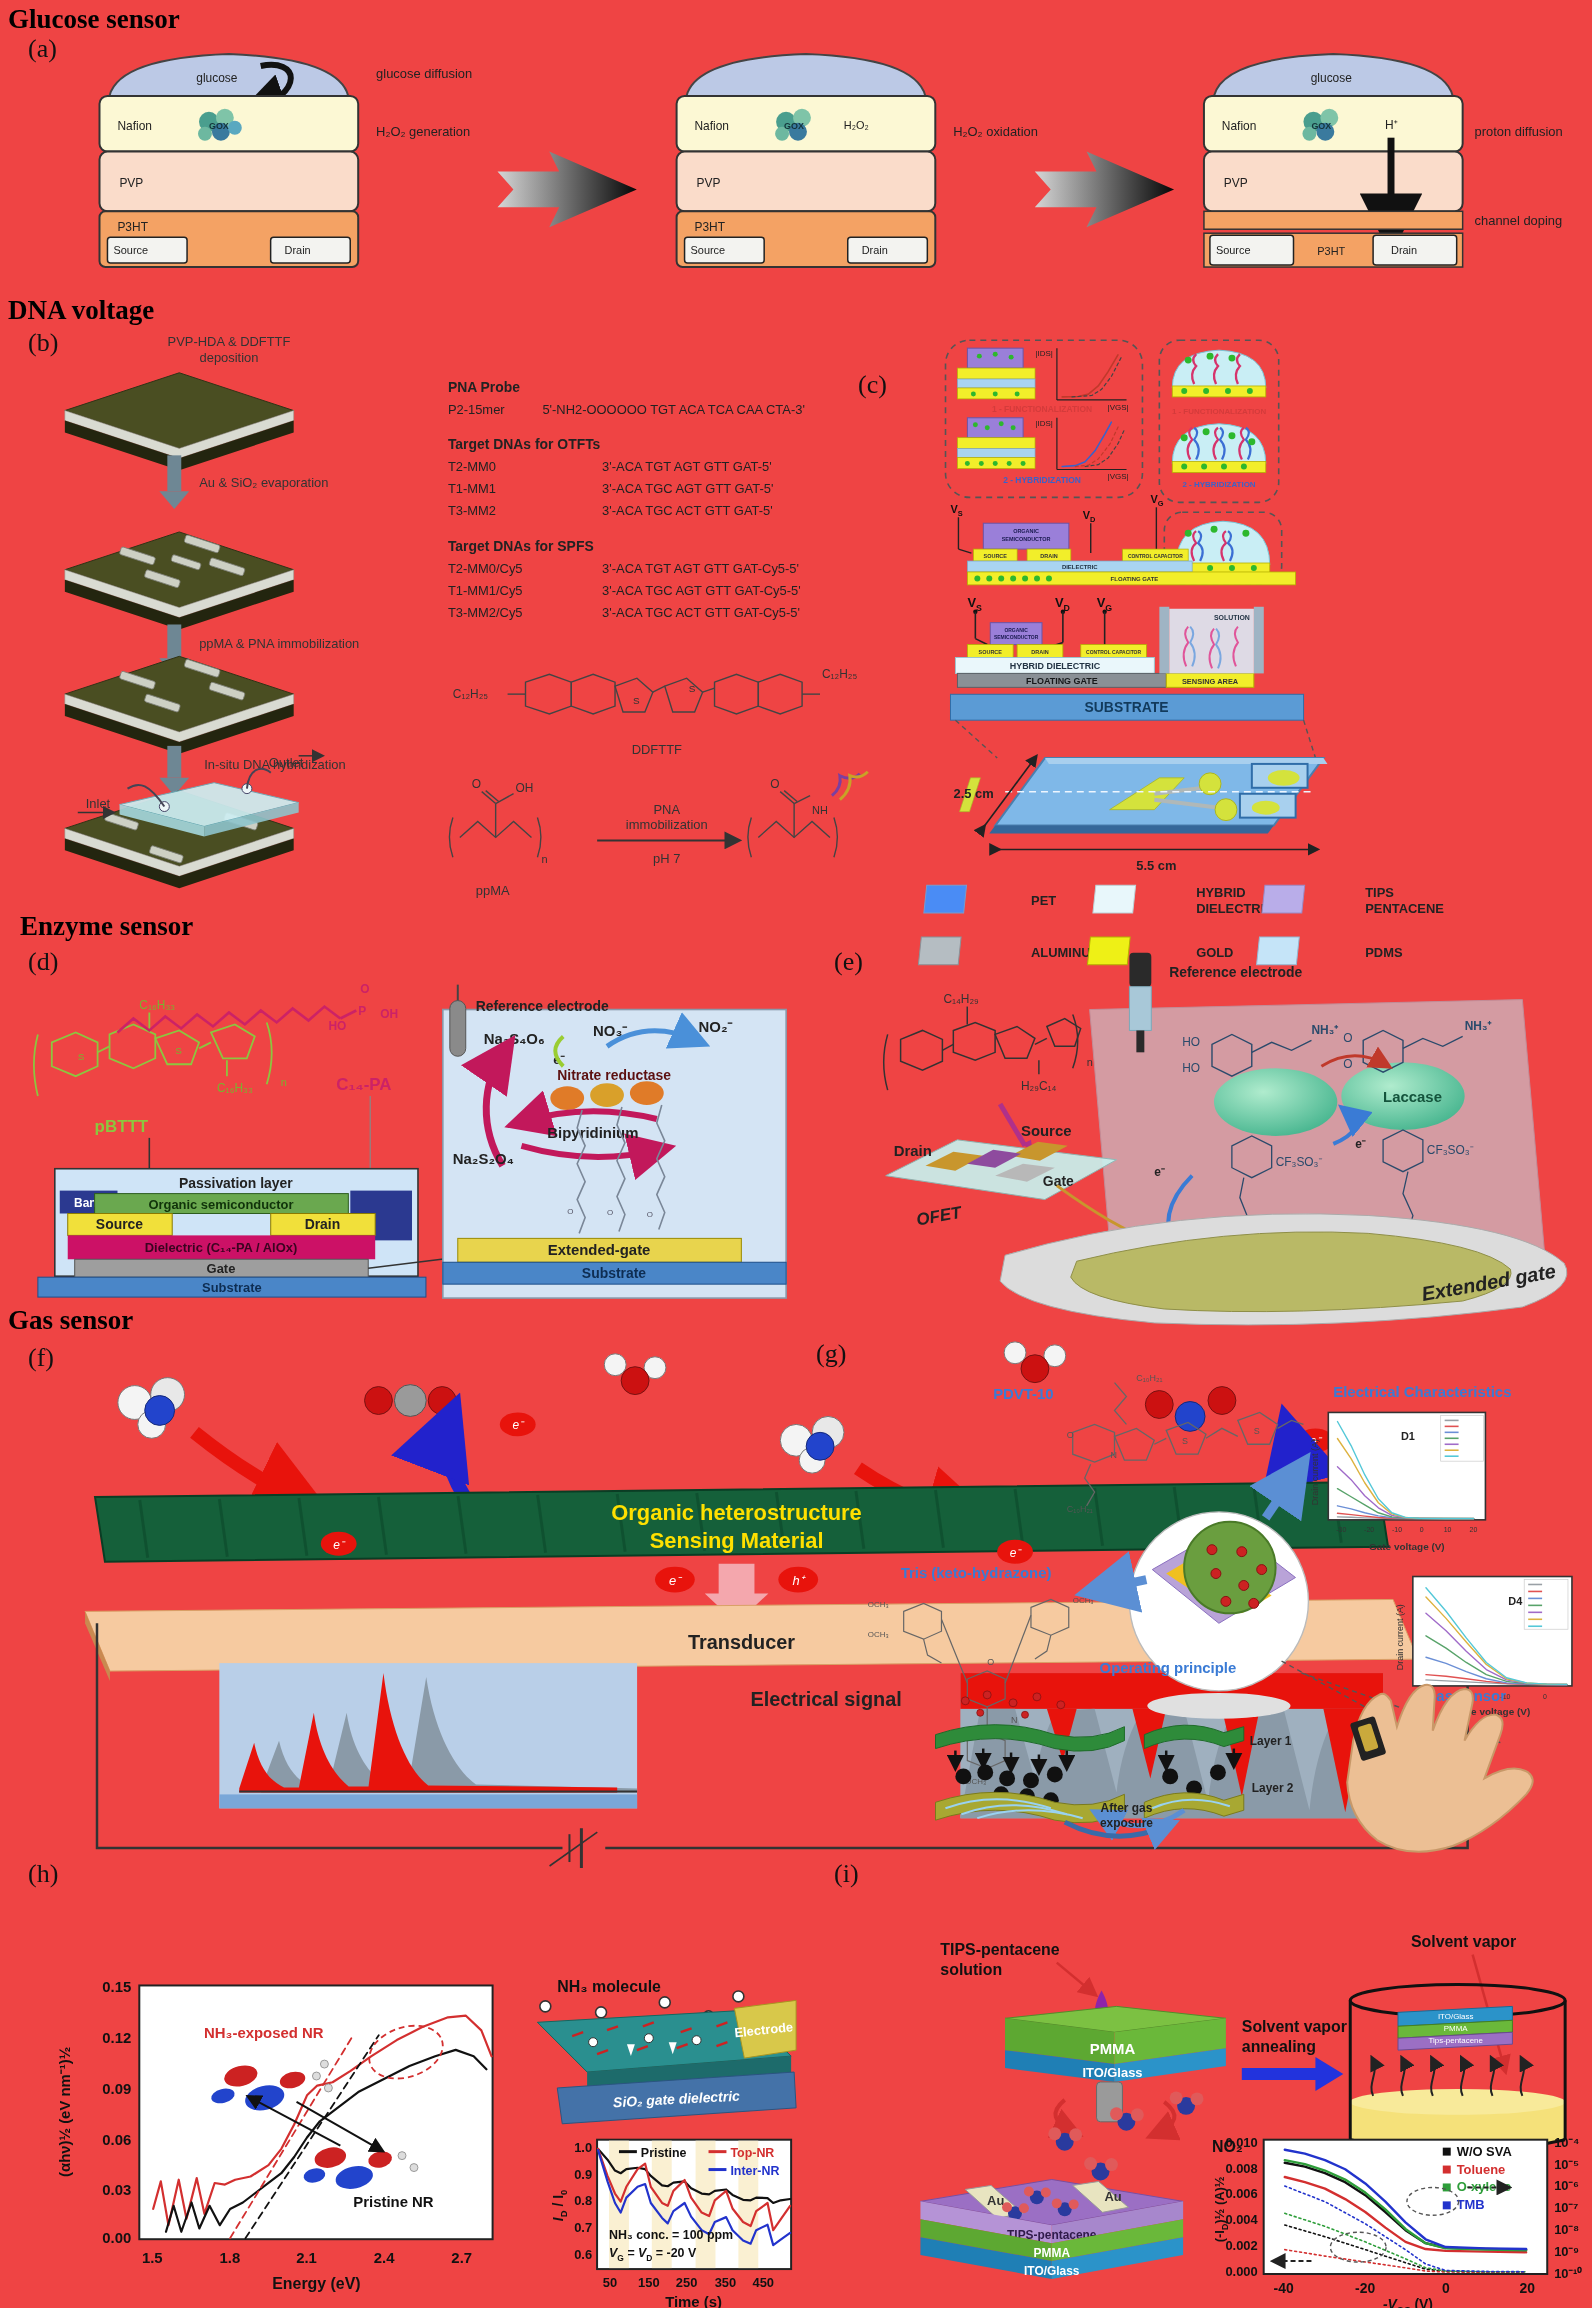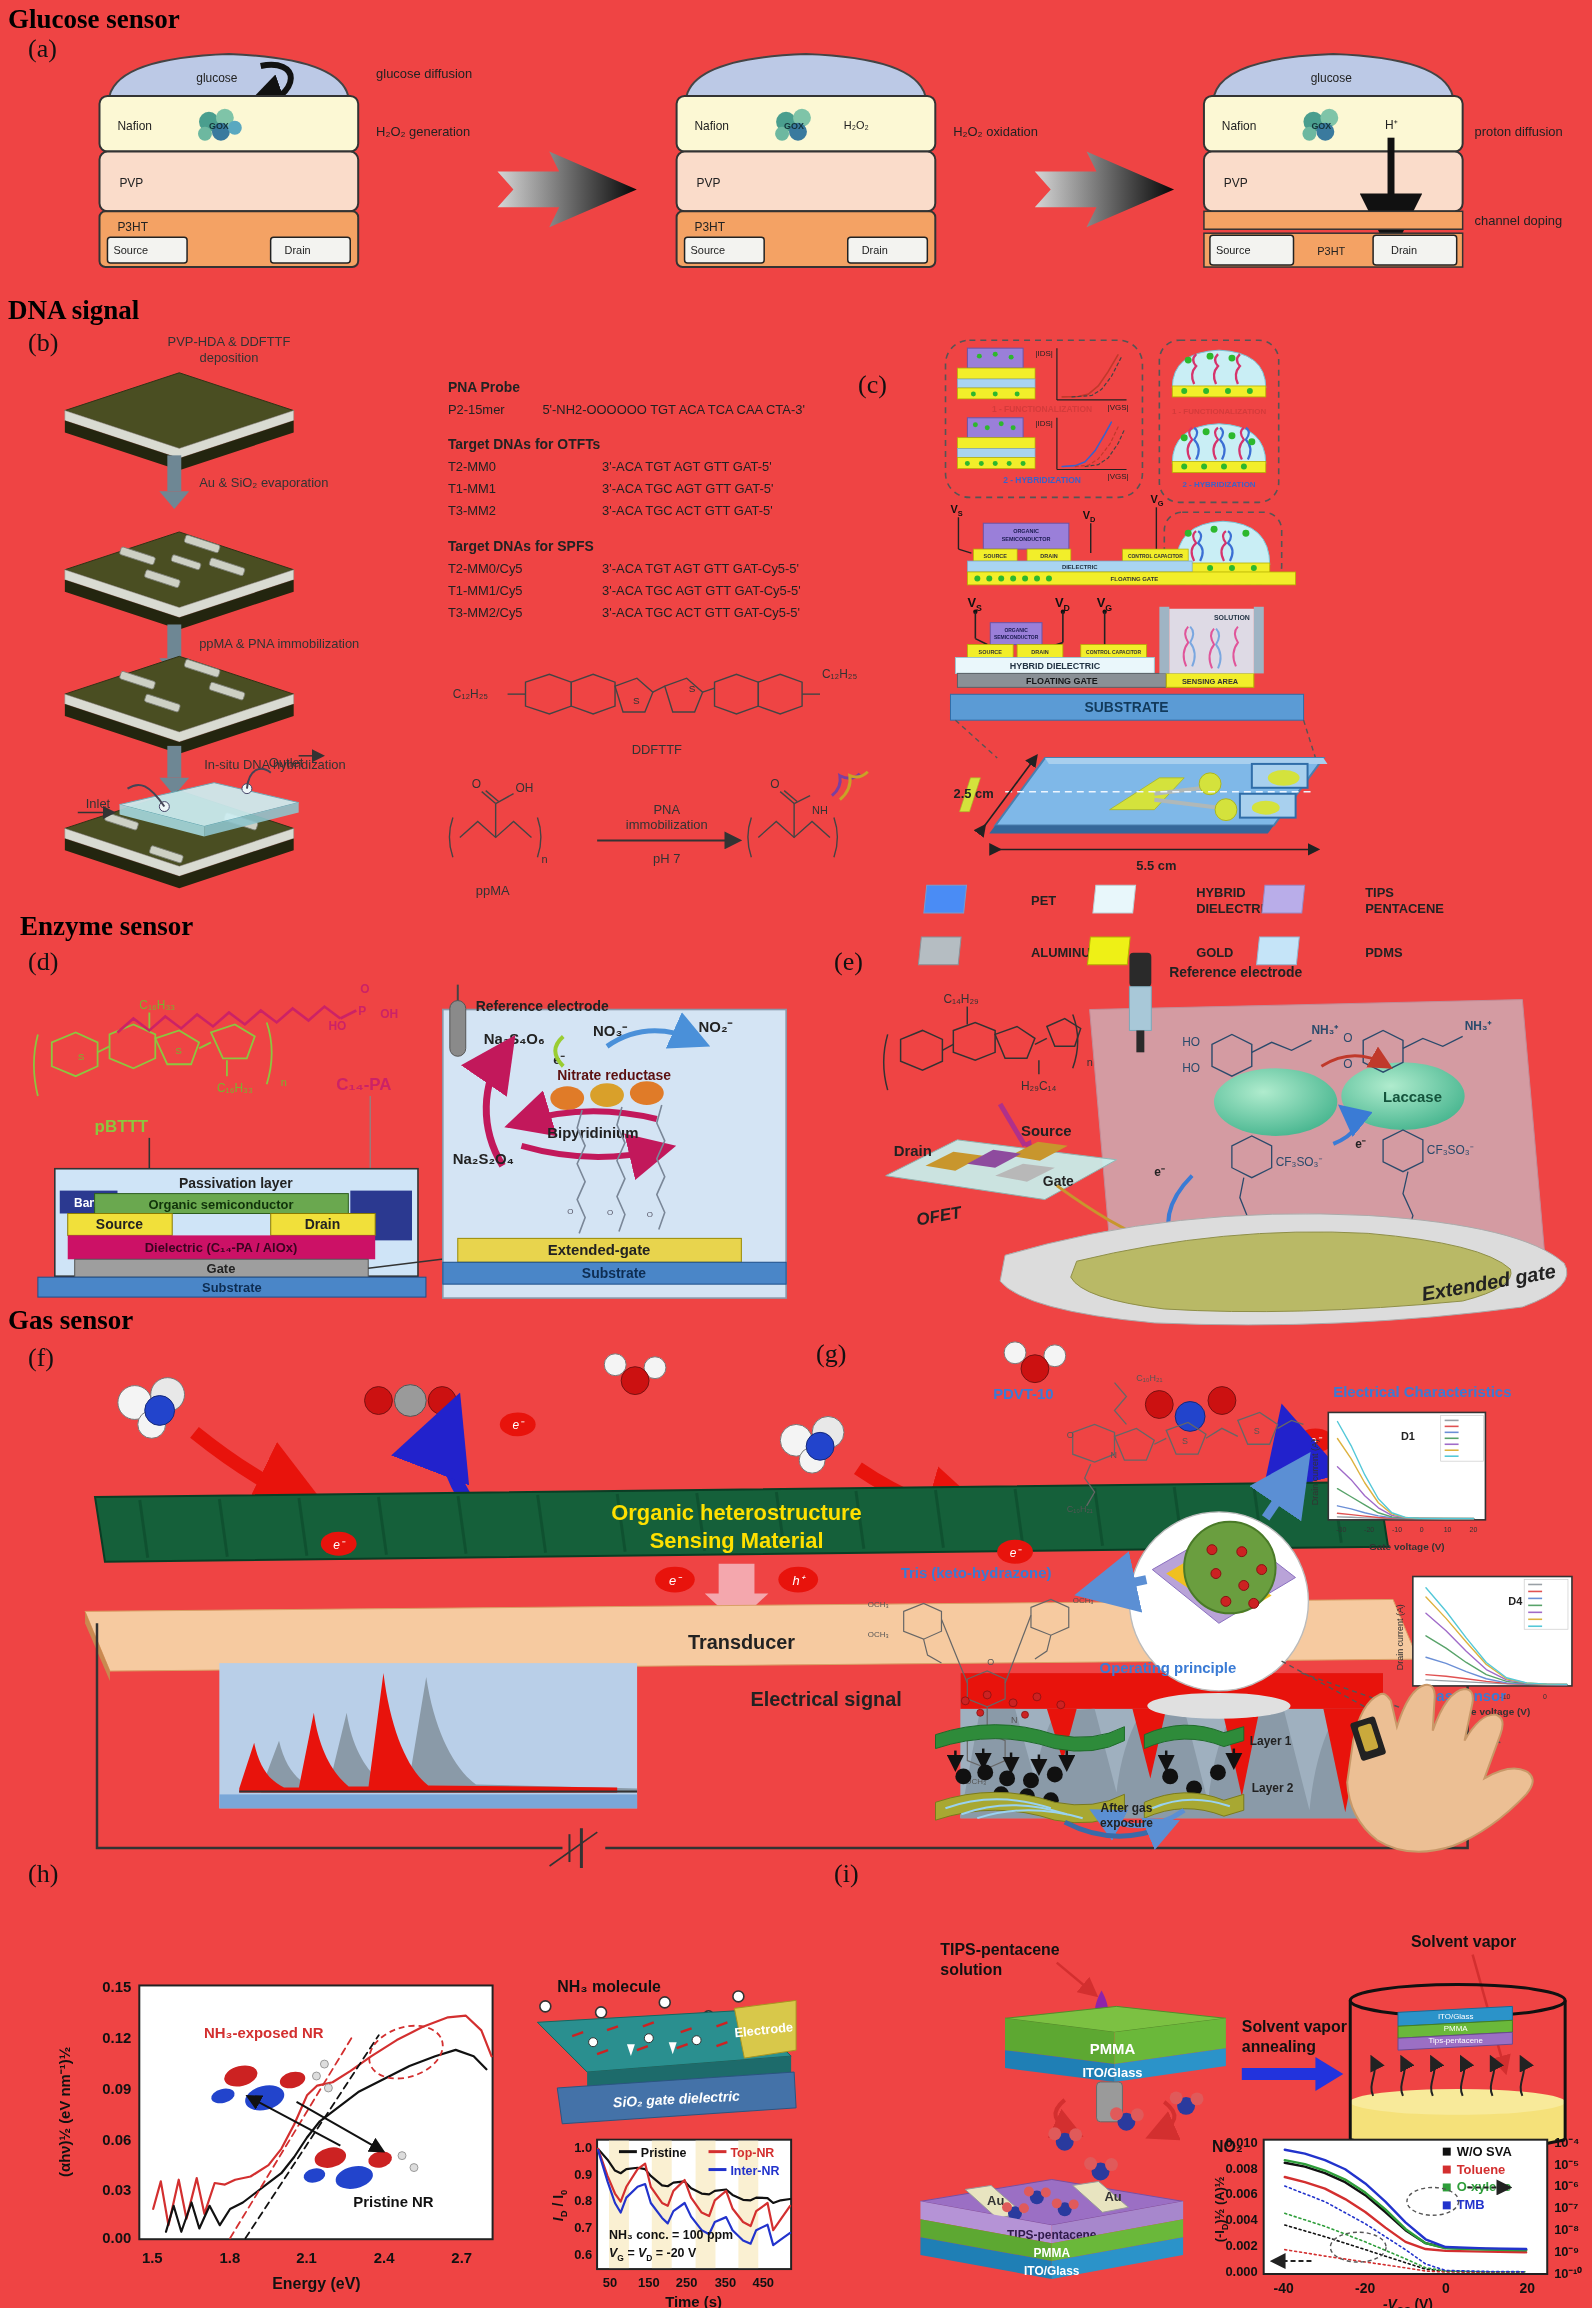--- a/index.html
+++ b/index.html
@@ -9,21 +9,21 @@
   svg{position:absolute;overflow:visible;}
   svg text{font-family:"Liberation Sans",sans-serif;}
   .sub{font-size:68%;}
 </style>
 </head>
 <body>
 
 <div class="page">
 
   <div class="h-serif" style="left:8px;top:4px">Glucose sensor</div>
-  <div class="h-serif" style="left:8px;top:295px">DNA signal</div>
+  <div class="h-serif" style="left:8px;top:295px">DNA voltage</div>
   <div class="h-serif" style="left:20px;top:911px">Enzyme sensor</div>
   <div class="h-serif" style="left:8px;top:1305px">Gas sensor</div>
 
   <div class="pl" style="left:28px;top:34px">(a)</div>
   <div class="pl" style="left:28px;top:328px">(b)</div>
   <div class="pl" style="left:858px;top:370px">(c)</div>
   <div class="pl" style="left:28px;top:947px">(d)</div>
   <div class="pl" style="left:834px;top:947px">(e)</div>
   <div class="pl" style="left:28px;top:1343px">(f)</div>
   <div class="pl" style="left:816px;top:1339px">(g)</div>

